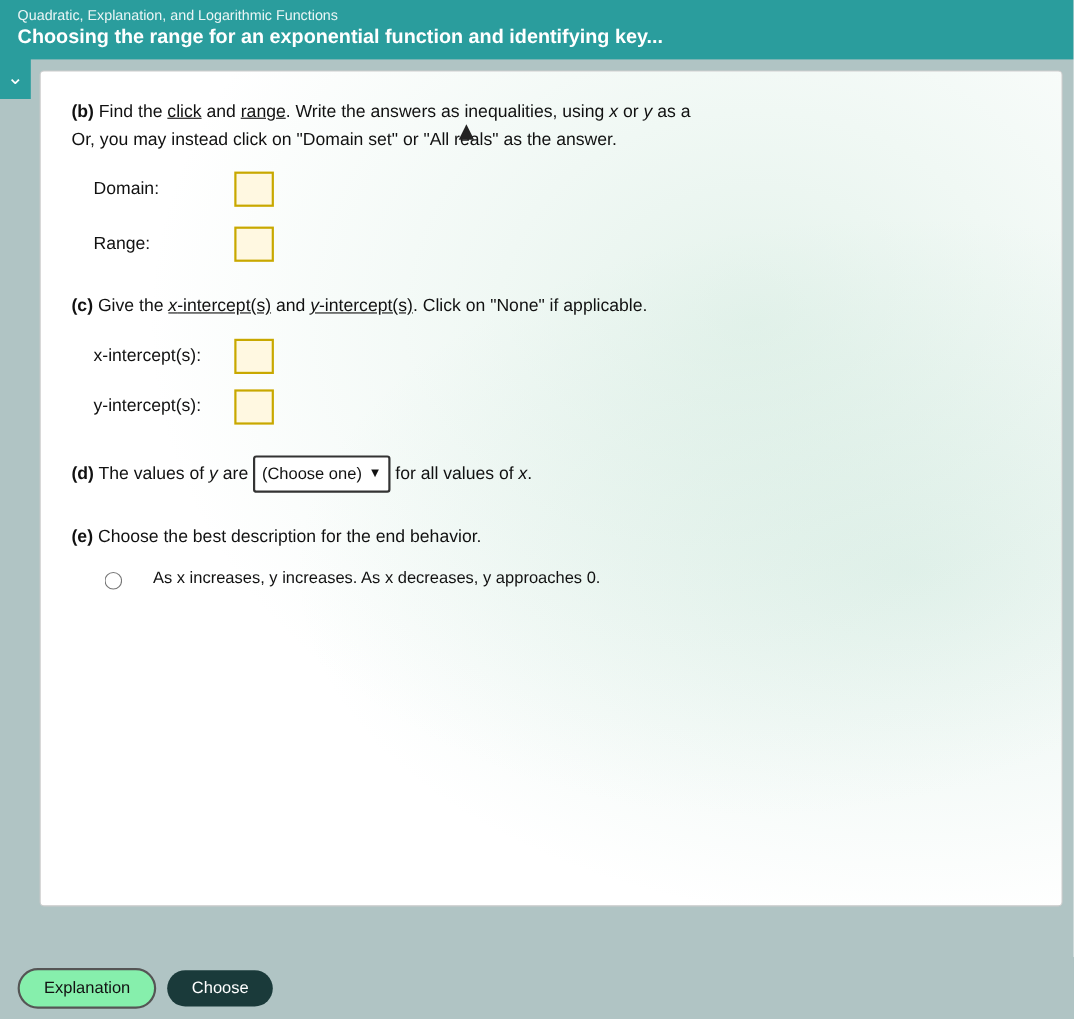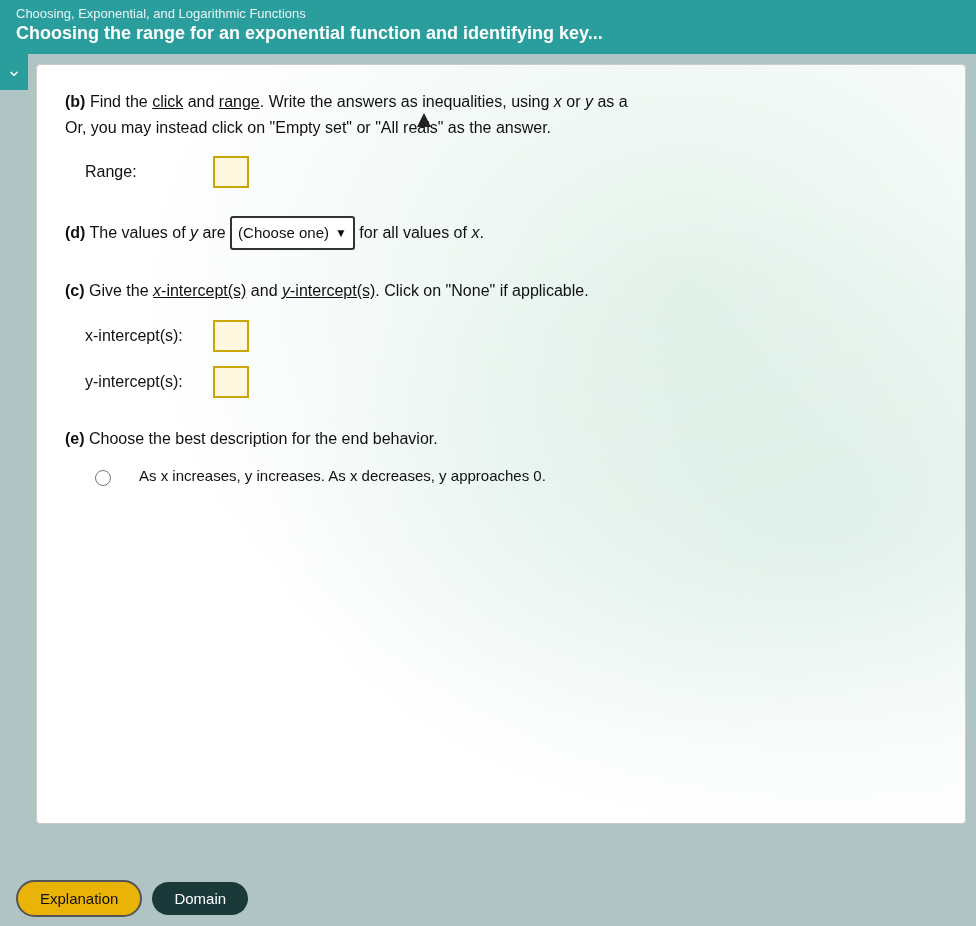--- a/index.html
+++ b/index.html
@@ -136,21 +136,21 @@
       width: 976px;
       height: 56px;
       background: #b0c4c4;
       display: flex;
       align-items: center;
       padding: 0 16px;
       gap: 10px;
     }
 
     .btn-explanation {
-      background: #eab308;
+      background: #86efac;
       border: 2px solid #555;
       border-radius: 20px;
       padding: 8px 22px;
       font-size: 15px;
       cursor: pointer;
       color: #111;
     }
 
     .btn-check {
       background: #1a3a3a;
@@ -174,86 +174,90 @@
       transform: rotate(0deg);
     }
 
     .italic { font-style: italic; }
     .bold { font-weight: bold; }
   </style>
 </head>
 <body>
 
 <div class="header-bar">
-  <div class="subtitle">Choosing, Exponential, and Logarithmic Functions</div>
+  <div class="subtitle">Quadratic, Explanation, and Logarithmic Functions</div>
   <div class="title">Choosing the range for an exponential function and identifying key...</div>
 </div>
 
 <div class="chevron-area">⌄</div>
 
 <div class="main-content">
 
   <div class="cursor-arrow"></div>
 
   <div class="section section-b">
     <div class="section-text">
       <span class="bold">(b)</span>
       Find the <span class="underline-link">click</span>
       and <span class="underline-link">range</span>. Write the answers as inequalities, using <span class="italic">x</span> or <span class="italic">y</span> as a<br>
-      <span>Or, you may instead click on "Empty set" or "All reals" as the answer.</span>
-    </div>
-
+      <span>Or, you may instead click on "Domain set" or "All reals" as the answer.</span>
+    </div>
+
+    <div class="field-row">
+      <span class="field-label">Domain:</span>
+      <div class="input-box"></div>
+    </div>
 
     <div class="field-row">
       <span class="field-label">Range:</span>
+      <div class="input-box"></div>
+    </div>
+  </div>
+
+  <div class="section section-c">
+    <div class="section-text">
+      <span class="bold">(c)</span>
+      Give the <span class="underline-link"><span class="italic">x</span>-intercept(s)</span>
+      and <span class="underline-link"><span class="italic">y</span>-intercept(s)</span>. Click on "None" if applicable.
+    </div>
+
+    <div class="field-row">
+      <span class="field-label">x-intercept(s):</span>
+      <div class="input-box"></div>
+    </div>
+
+    <div class="field-row">
+      <span class="field-label">y-intercept(s):</span>
       <div class="input-box"></div>
     </div>
   </div>
 
   <div class="section section-d">
     <div class="section-text">
       <span class="bold">(d)</span>
       The values of <span class="italic">y</span> are
       <span class="dropdown-wrapper">
         <span>(Choose one)</span>
         <span class="dropdown-arrow">▼</span>
       </span>
       for all values of <span class="italic">x</span>.
     </div>
   </div>
 
-  <div class="section section-c">
-    <div class="section-text">
-      <span class="bold">(c)</span>
-      Give the <span class="underline-link"><span class="italic">x</span>-intercept(s)</span>
-      and <span class="underline-link"><span class="italic">y</span>-intercept(s)</span>. Click on "None" if applicable.
-    </div>
-
-    <div class="field-row">
-      <span class="field-label">x-intercept(s):</span>
-      <div class="input-box"></div>
-    </div>
-
-    <div class="field-row">
-      <span class="field-label">y-intercept(s):</span>
-      <div class="input-box"></div>
-    </div>
-  </div>
-
   <div class="section section-e">
     <div class="section-text">
       <span class="bold">(e)</span>
       <span>Choose the best description for the end behavior.</span>
     </div>
 
     <div class="radio-option">
       <input type="radio" name="end-behavior" style="">
       <span>As x increases, y increases. As x decreases, y approaches 0.</span>
     </div>
 
   </div>
 
 </div>
 
 <div class="bottom-bar">
   <button class="btn-explanation">Explanation</button>
-  <button class="btn-check">Domain</button>
+  <button class="btn-check">Choose</button>
 </div>
 
 </body></html>

